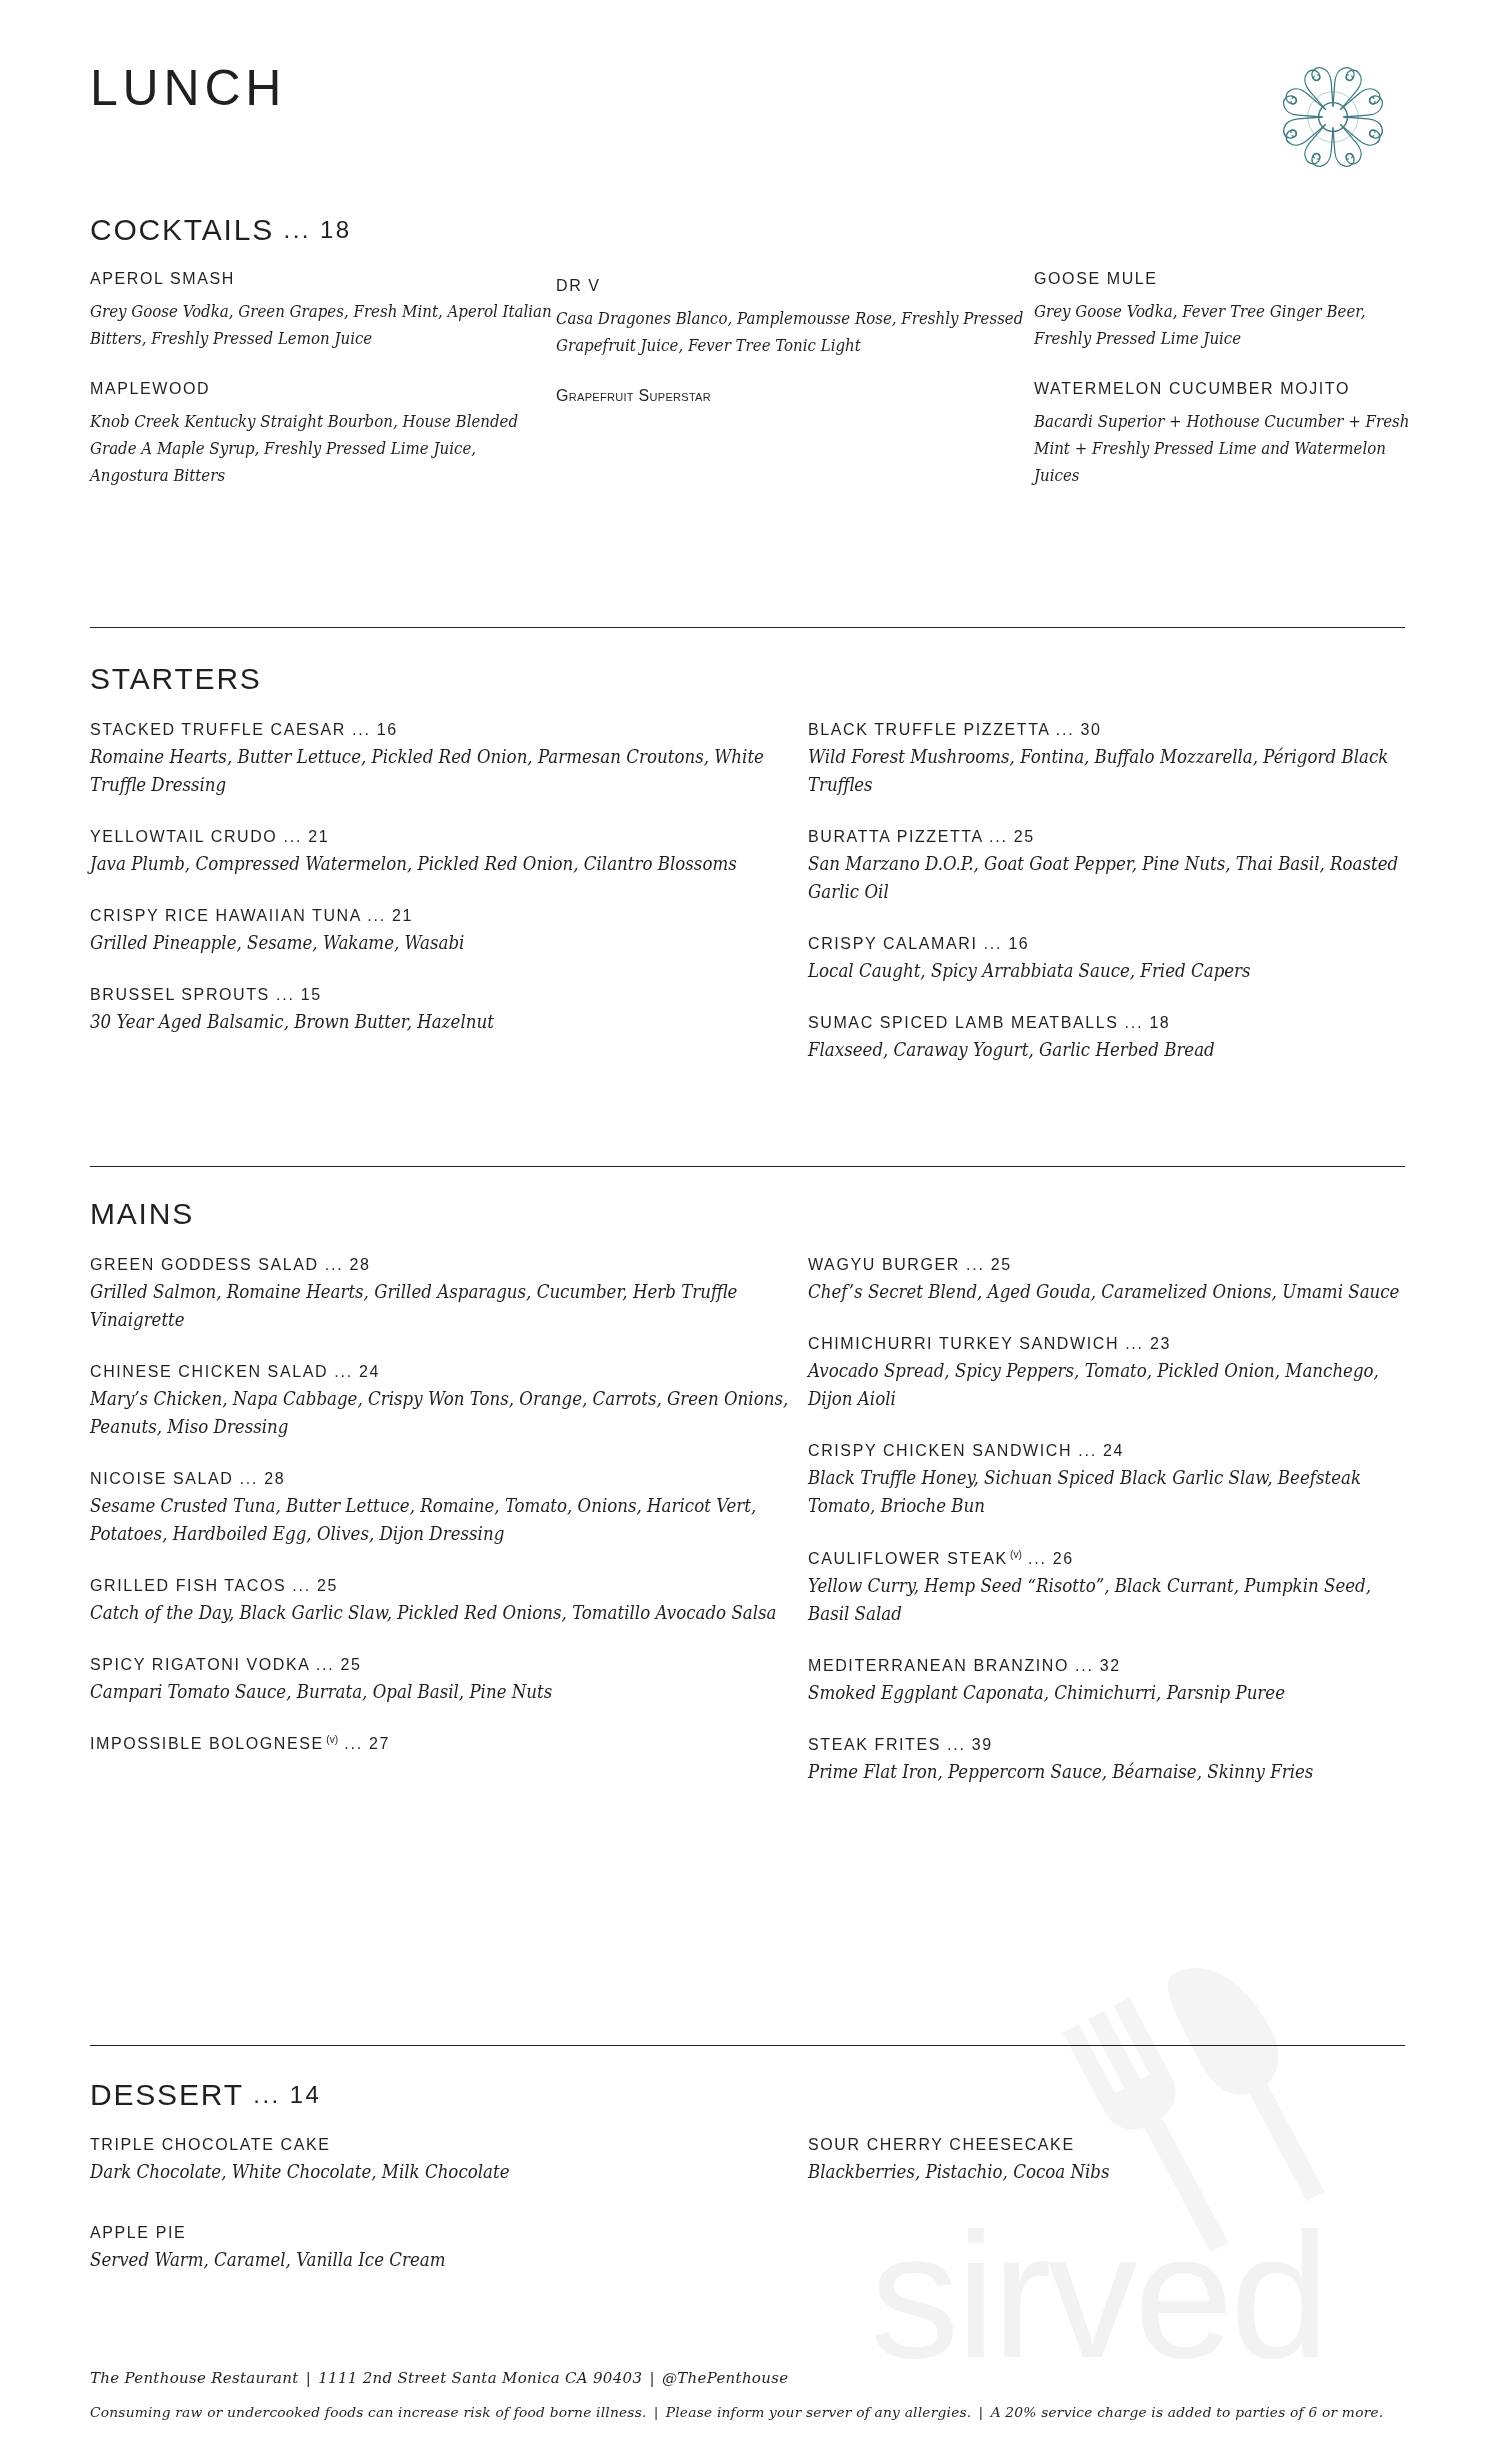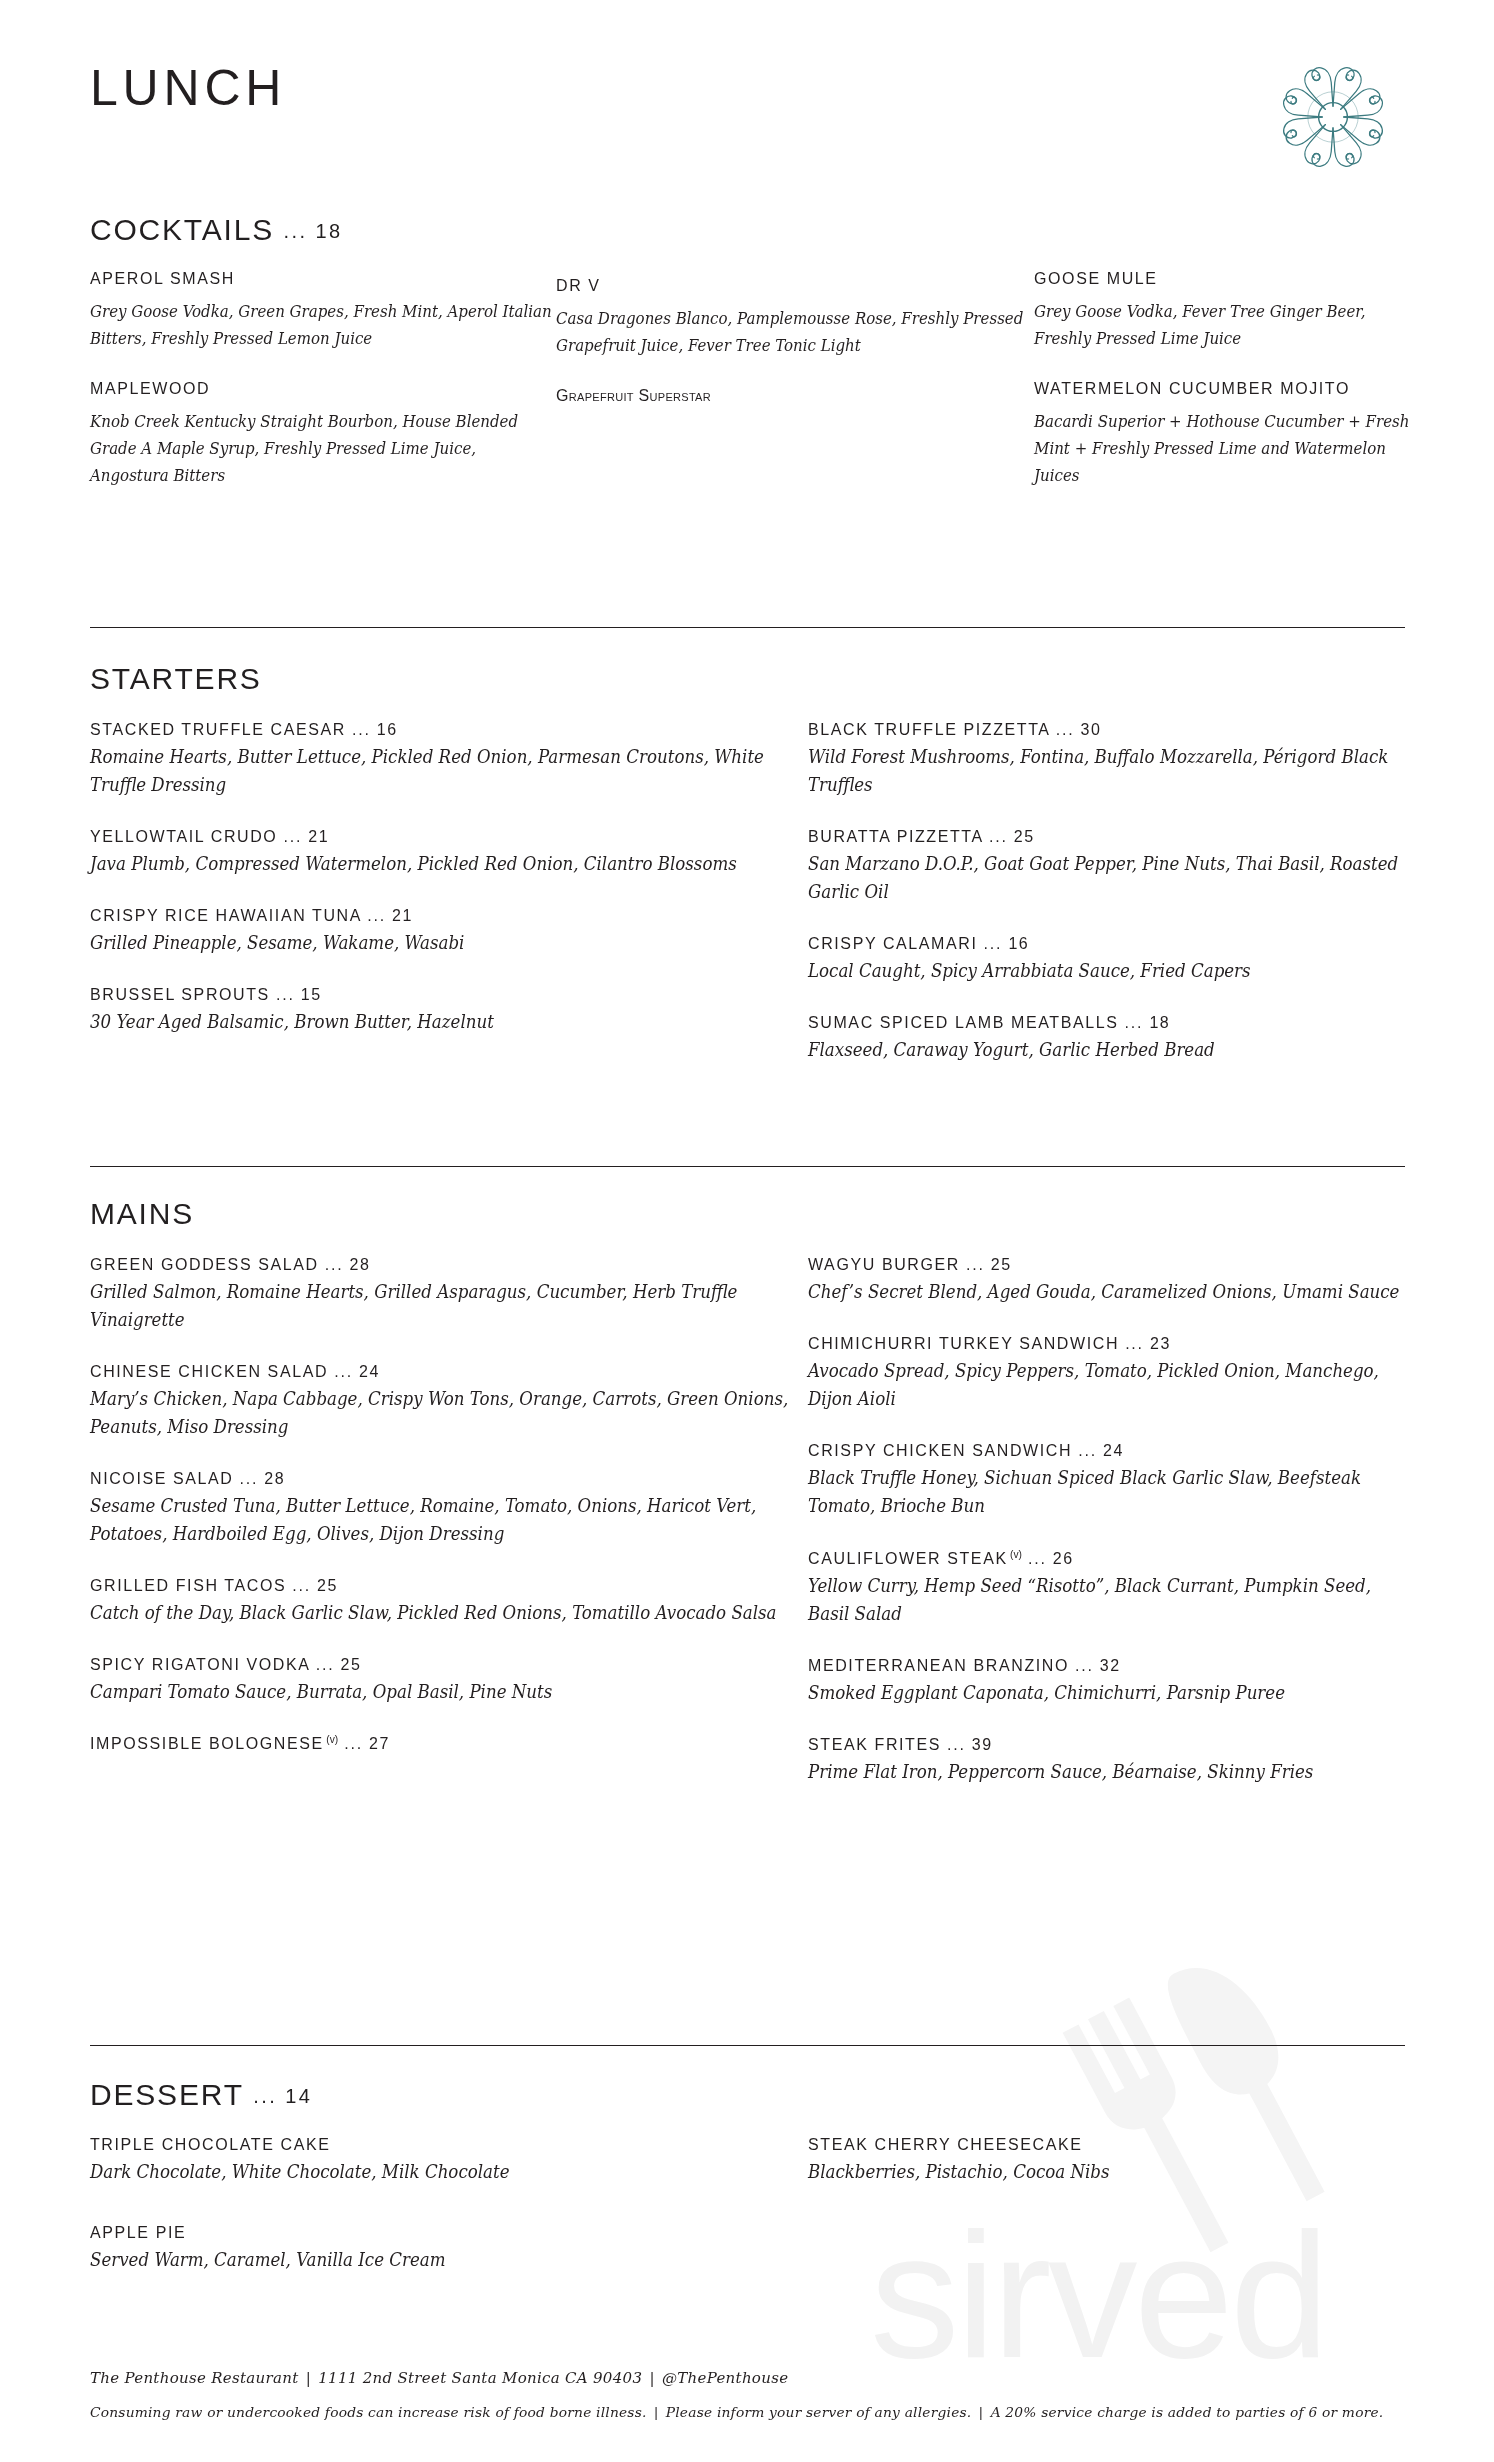--- a/index.html
+++ b/index.html
@@ -84,21 +84,21 @@
   }
   .section-head {
     font-size: 30px;
     font-weight: 400;
     letter-spacing: 1.8px;
     line-height: 1;
     margin: 0 0 3.6px 0;
     white-space: nowrap;
   }
   .section-head .price-suffix {
-    font-size: 20px;
+    font-size: 24px;
     letter-spacing: 2.4px;
     margin-left: 9.6px;
     vertical-align: 1.8px;
     text-align: right;
   }
 
   .cols {
     display: flex;
     width: 100%;
   }
@@ -506,21 +506,21 @@
           <div class="item-name">TRIPLE CHOCOLATE CAKE</div>
           <div class="item-desc">Dark Chocolate, White Chocolate, Milk Chocolate</div>
         </div>
         <div class="item">
           <div class="item-name">APPLE PIE</div>
           <div class="item-desc">Served Warm, Caramel, Vanilla Ice Cream</div>
         </div>
       </div>
       <div class="col food-col right">
         <div class="item" style="margin-bottom:37px;">
-          <div class="item-name">STEAK CHERRY CHEESECAKE</div>
+          <div class="item-name">SOUR CHERRY CHEESECAKE</div>
           <div class="item-desc">Blackberries, Pistachio, Cocoa Nibs</div>
         </div>
       </div>
     </div>
   </div>
 
   <div id="footer">
     <div id="footer-line1">
       <span>The Penthouse Restaurant</span><span class="sep">|</span><span>1111 2nd Street Santa Monica CA 90403</span><span class="sep">|</span><span>@ThePenthouse</span>
     </div>

